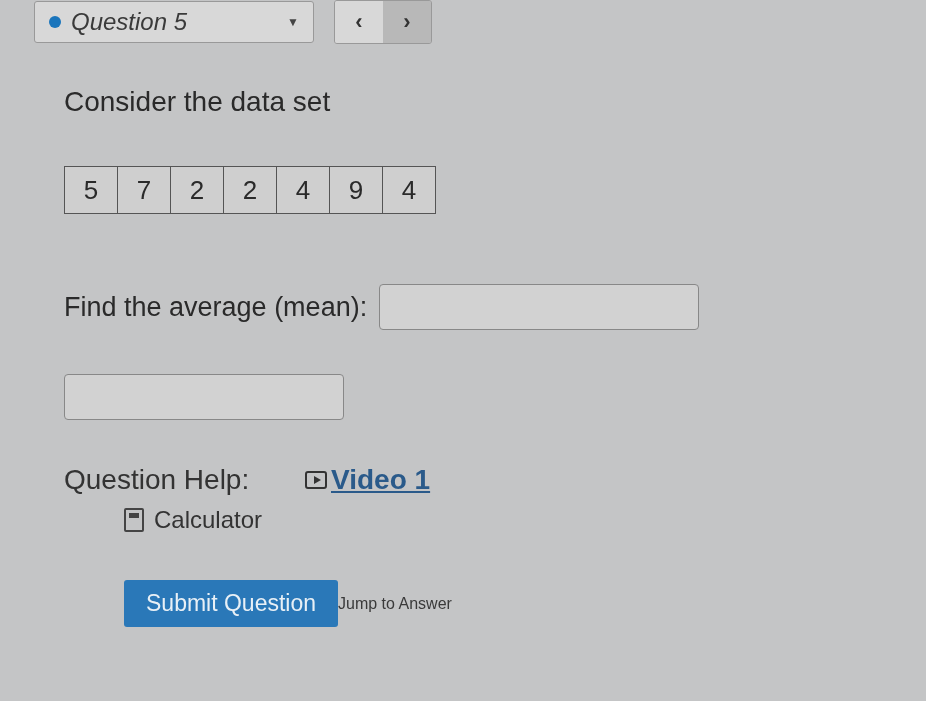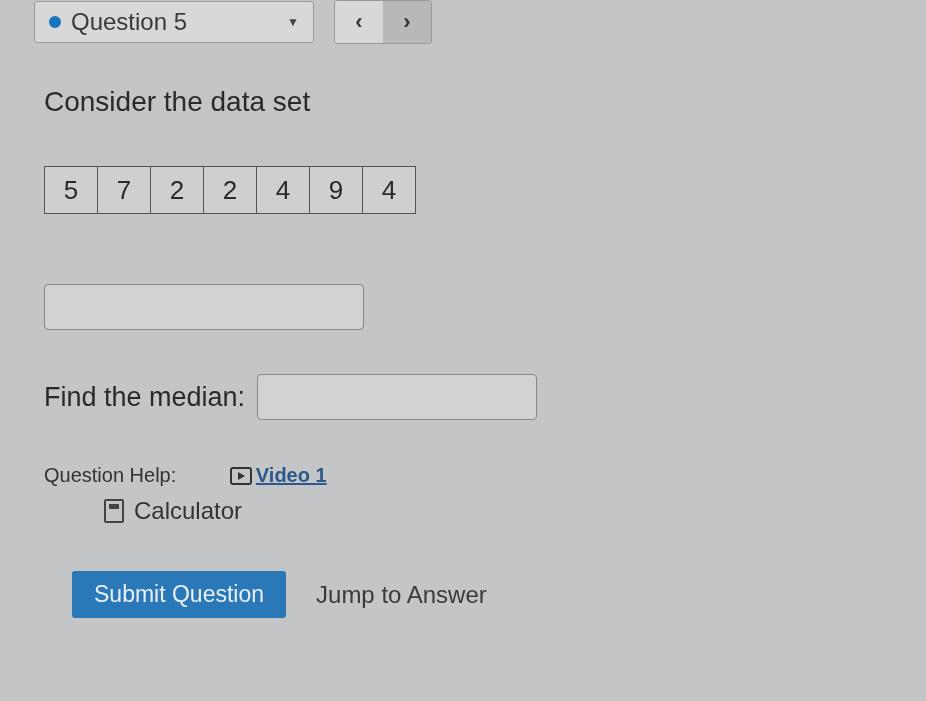--- a/index.html
+++ b/index.html
@@ -30,20 +30,21 @@
       padding: 6px 14px;
       border-radius: 3px;
       min-width: 280px;
       justify-content: space-between;
       margin-left: 34px;
     }
     .question-select-left {
       display: flex;
       align-items: center;
       gap: 10px;
+      font-style: italic;
     }
     .dot {
       width: 12px;
       height: 12px;
       background: #1a75bc;
       border-radius: 50%;
     }
     .question-label {
       font-size: 24px;
       color: #3a3a3a;
@@ -69,21 +70,21 @@
       color: #333;
       cursor: pointer;
     }
     .nav-arrow.prev {
       background: #d8d8d8;
     }
     .nav-arrow.next {
       background: #b8b8b8;
     }
     .content {
-      padding: 30px 44px;
+      padding: 30px 64px;
     }
     .prompt {
       font-size: 28px;
       color: #2a2a2a;
       margin-bottom: 48px;
     }
     .data-table {
       display: flex;
       margin-bottom: 70px;
     }
@@ -116,21 +117,21 @@
       border: 1px solid #888;
       background: #d2d2d2;
       height: 46px;
       border-radius: 4px;
       padding: 4px 10px;
       font-size: 22px;
     }
     .input-mean { width: 320px; }
     .input-median { width: 280px; }
     .help-row {
-      font-size: 20px;
+      font-size: 28px;
       color: #333;
       margin-bottom: 10px;
       display: flex;
       align-items: center;
       flex-wrap: wrap;
       gap: 24px;
     }
     .help-link {
       color: #2a5a8a;
       text-decoration: underline;
@@ -176,34 +177,33 @@
     .calc-icon::before {
       content: "";
       position: absolute;
       top: 3px; left: 3px; right: 3px;
       height: 5px;
       background: #444;
     }
     .button-row {
       display: flex;
       align-items: center;
-      gap: 30px;
-      margin-left: 28px;
+      margin-left: 60px;
     }
     .submit-btn {
       background: #2a78b8;
       color: #e8f0f6;
       font-size: 23px;
       padding: 10px 22px;
       border: none;
       border-radius: 3px;
       cursor: pointer;
     }
     .jump-link {
-      font-size: 24px;
+      font-size: 16px;
       color: #3a3a3a;
       cursor: pointer;
     }
   </style>
 </head>
 <body>
 
 <div class="top-bar">
   <div class="question-select">
     <div class="question-select-left">
@@ -225,25 +225,25 @@
     <div class="data-cell">5</div>
     <div class="data-cell">7</div>
     <div class="data-cell">2</div>
     <div class="data-cell">2</div>
     <div class="data-cell">4</div>
     <div class="data-cell">9</div>
     <div class="data-cell">4</div>
   </div>
 
   <div class="field-row">
+    <span class="field-label">Find the average (mean):</span>
     <input class="text-input input-mean" type="text" value="" style="">
   </div>
 
   <div class="field-row">
-    <span class="field-label">Find the median:</span>
     <input class="text-input input-median" type="text" value="" style="">
   </div>
 
   <div class="help-row">
     <span>Question Help:</span>
     &nbsp;
     <span class="help-link">
       <span class="video-icon"></span>
       <span>Video 1</span>
     </span>

